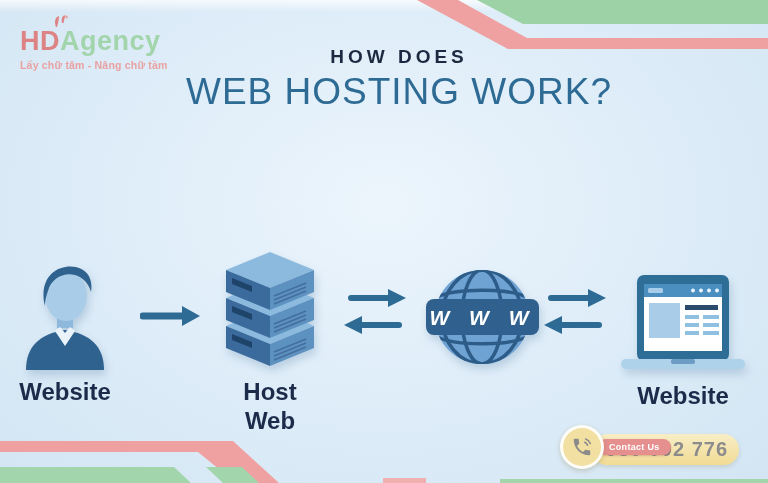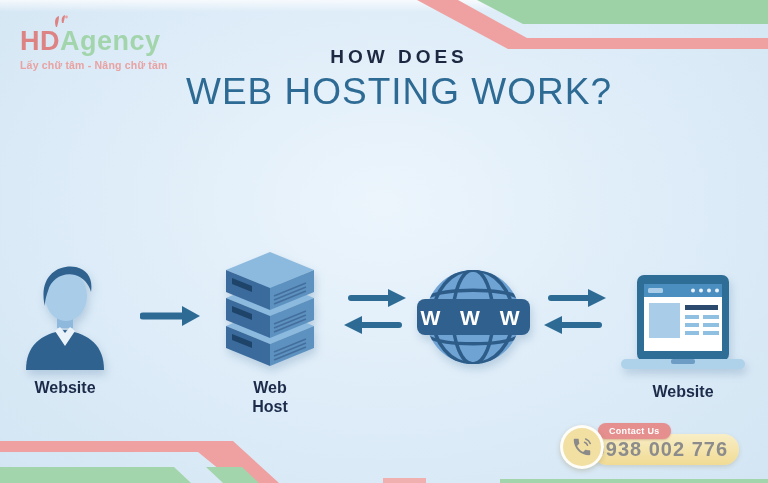--- a/index.html
+++ b/index.html
@@ -19,40 +19,40 @@
   .logo-agency{color:#a3d5ac;}
   .tagline{margin-top:4px;font-size:10.5px;font-weight:bold;color:#e9a2a2;letter-spacing:.2px;text-align:center;}
   
   .title{position:absolute;left:30px;right:0;top:46px;text-align:center;}
   .title-line1{font-size:19px;font-weight:800;color:#1d2940;letter-spacing:4px;}
   .title-line2{font-size:37px;font-weight:400;color:#2e6b94;letter-spacing:1px;margin-top:3px;}
   
   .node{position:absolute;top:248px;text-align:center;}
   .node-icon{height:122px;display:flex;align-items:flex-end;justify-content:center;}
   .node-icon svg{filter:drop-shadow(2px 5px 4px rgba(45,95,140,.22));}
-  .node-label{margin-top:8px;font-size:16px;font-weight:800;color:#1d2b4a;line-height:1.2;}
+  .node-label{margin-top:8px;font-size:24px;font-weight:800;color:#1d2b4a;line-height:1.2;}
   .node-owner{left:15px;width:100px;}
   .node-host{left:215px;width:110px;}
-  .node-domain{left:417px;width:113px;}
+  .node-domain{left:426px;width:113px;font-style:italic;}
   .node-users{left:616px;width:134px;}
   .connector{position:absolute;}
   .conn-1{left:140px;top:303px;}
   .conn-2{left:342px;top:287px;}
   .conn-3{left:542px;top:287px;}
   
   .contact{position:absolute;left:560px;top:423px;width:180px;height:48px;}
   .phone-pill{position:absolute;left:32px;top:11px;width:147px;height:31px;border-radius:17px;
     background:linear-gradient(#f8eec6,#f1db94);box-shadow:0 2px 4px rgba(120,100,40,.18);
     display:flex;align-items:center;justify-content:flex-end;padding-right:11px;box-sizing:border-box;
     font-size:20px;font-weight:800;color:#8c8c8c;letter-spacing:1px;z-index:1;}
   .phone-circle{position:absolute;left:0;top:2px;width:44px;height:44px;border-radius:50%;
     background:linear-gradient(#f6e8b4,#efd globe78);background:#f2dfa2;border:3px solid rgba(255,255,255,.92);
     box-sizing:border-box;display:flex;align-items:center;justify-content:center;
     box-shadow:0 2px 5px rgba(120,100,40,.25);z-index:3;}
-  .contact-pill{position:absolute;left:38px;top:0;background:#e58f8f;color:#fff;
+  .contact-pill{position:absolute;left:38px;top:16px;background:#e58f8f;color:#fff;
     font-size:9px;font-weight:bold;letter-spacing:.3px;padding:3px 11px;border-radius:9px;z-index:2;
     box-shadow:0 1px 2px rgba(150,60,60,.3);}
 </style>
 </head>
 <body>
 
 <div class="stage">
 
   <div class="top-fade"></div>
 
@@ -137,22 +137,22 @@
           <path d="M14,28 l20,8 l0,6 l-20,-8 Z" fill="#1f4469"></path>
           <g stroke="#446f9d" stroke-width="1.8">
             <line x1="56" y1="46" x2="88" y2="33"></line>
               <line x1="56" y1="50" x2="88" y2="37"></line>
               <line x1="56" y1="54" x2="88" y2="41"></line>
           </g>
         </g>
       </svg>
     </div>
     <div class="node-label">
+      <div>Host</div>
       <div>Web</div>
-      <div>Host</div>
     </div>
   </div>
 
   <div class="connector conn-2">
     <svg width="66" height="56" viewBox="0 0 66 56">
       <line x1="9" y1="11" x2="48" y2="11" stroke="#2d6b94" stroke-width="6" stroke-linecap="round"></line>
       <path d="M46,2 L64,11 L46,20 Z" fill="#2d6b94"></path>
       <line x1="57" y1="38" x2="18" y2="38" stroke="#2d6b94" stroke-width="6" stroke-linecap="round"></line>
       <path d="M20,29 L2,38 L20,47 Z" fill="#2d6b94"></path>
     </svg>

